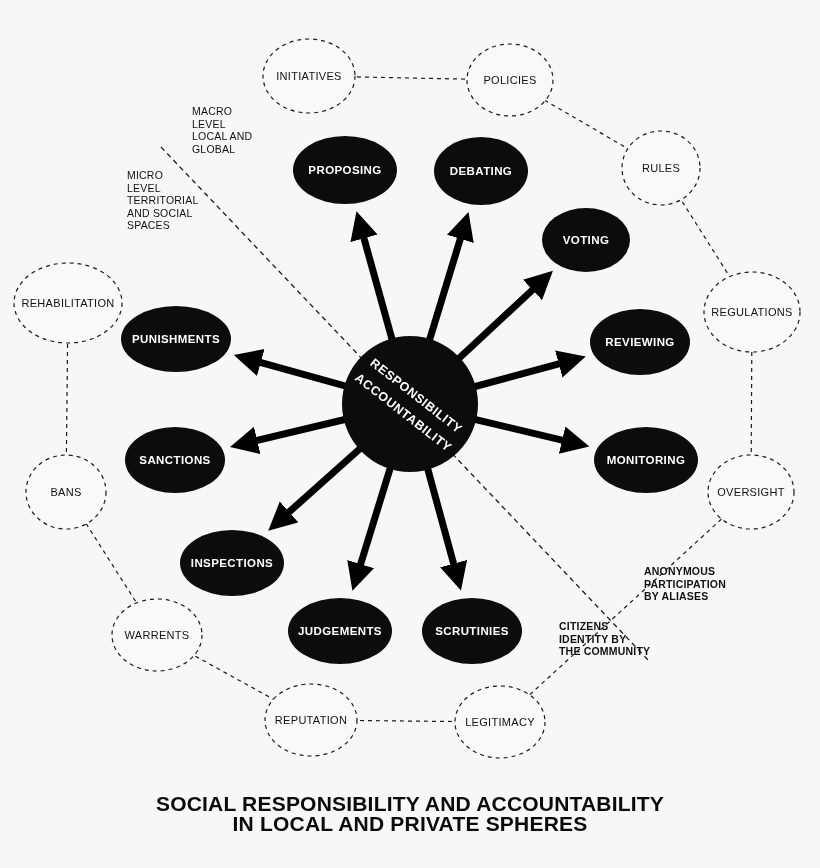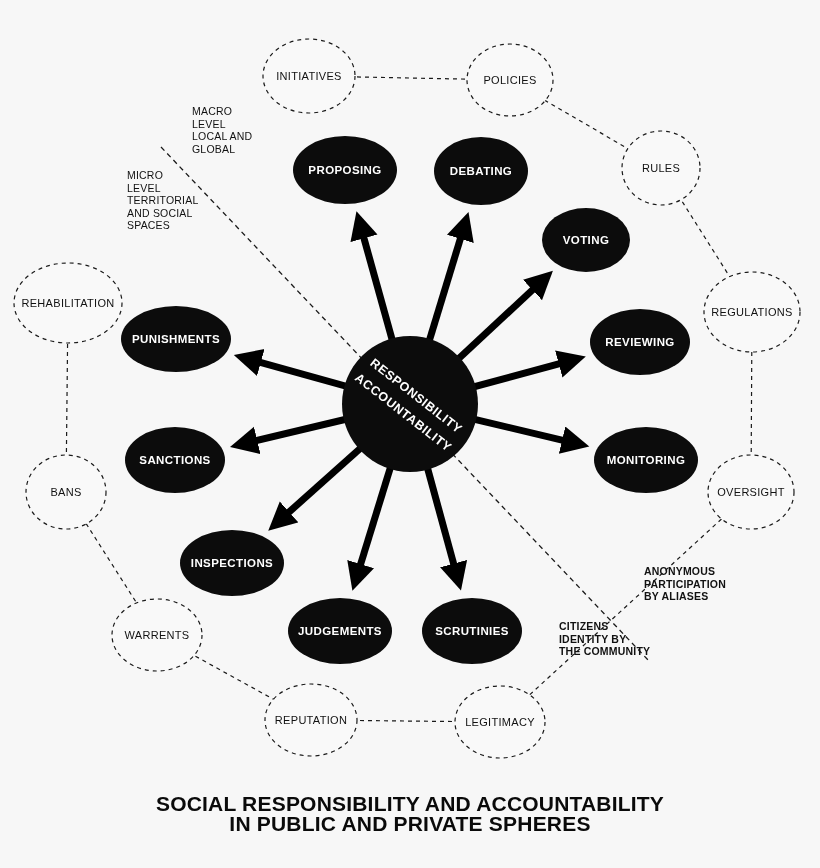--- a/index.html
+++ b/index.html
@@ -161,16 +161,16 @@
     <g id="g-annotations">
         <text x="192" y="115" class="annot"><tspan x="192" dy="0">MACRO</tspan><tspan x="192" dy="12.5">LEVEL</tspan><tspan x="192" dy="12.5">LOCAL AND</tspan><tspan x="192" dy="12.5">GLOBAL</tspan></text>
         <text x="127" y="179" class="annot"><tspan x="127" dy="0">MICRO</tspan><tspan x="127" dy="12.5">LEVEL</tspan><tspan x="127" dy="12.5">TERRITORIAL</tspan><tspan x="127" dy="12.5">AND SOCIAL</tspan><tspan x="127" dy="12.5">SPACES</tspan></text>
         <text x="644" y="575" class="annot bold"><tspan x="644" dy="0">ANONYMOUS</tspan><tspan x="644" dy="12.5">PARTICIPATION</tspan><tspan x="644" dy="12.5">BY ALIASES</tspan></text>
         <text x="559" y="630" class="annot bold"><tspan x="559" dy="0">CITIZENS</tspan><tspan x="559" dy="12.5">IDENTITY BY</tspan><tspan x="559" dy="12.5">THE COMMUNITY</tspan></text>
       </g>
   </svg>
 
   <div class="title-block">
     <div>SOCIAL RESPONSIBILITY AND ACCOUNTABILITY</div>
-    <div>IN PUBLIC AND PRIVATE SPHERES</div>
+    <div>IN LOCAL AND PRIVATE SPHERES</div>
   </div>
 
 </div>
 
 </body></html>

